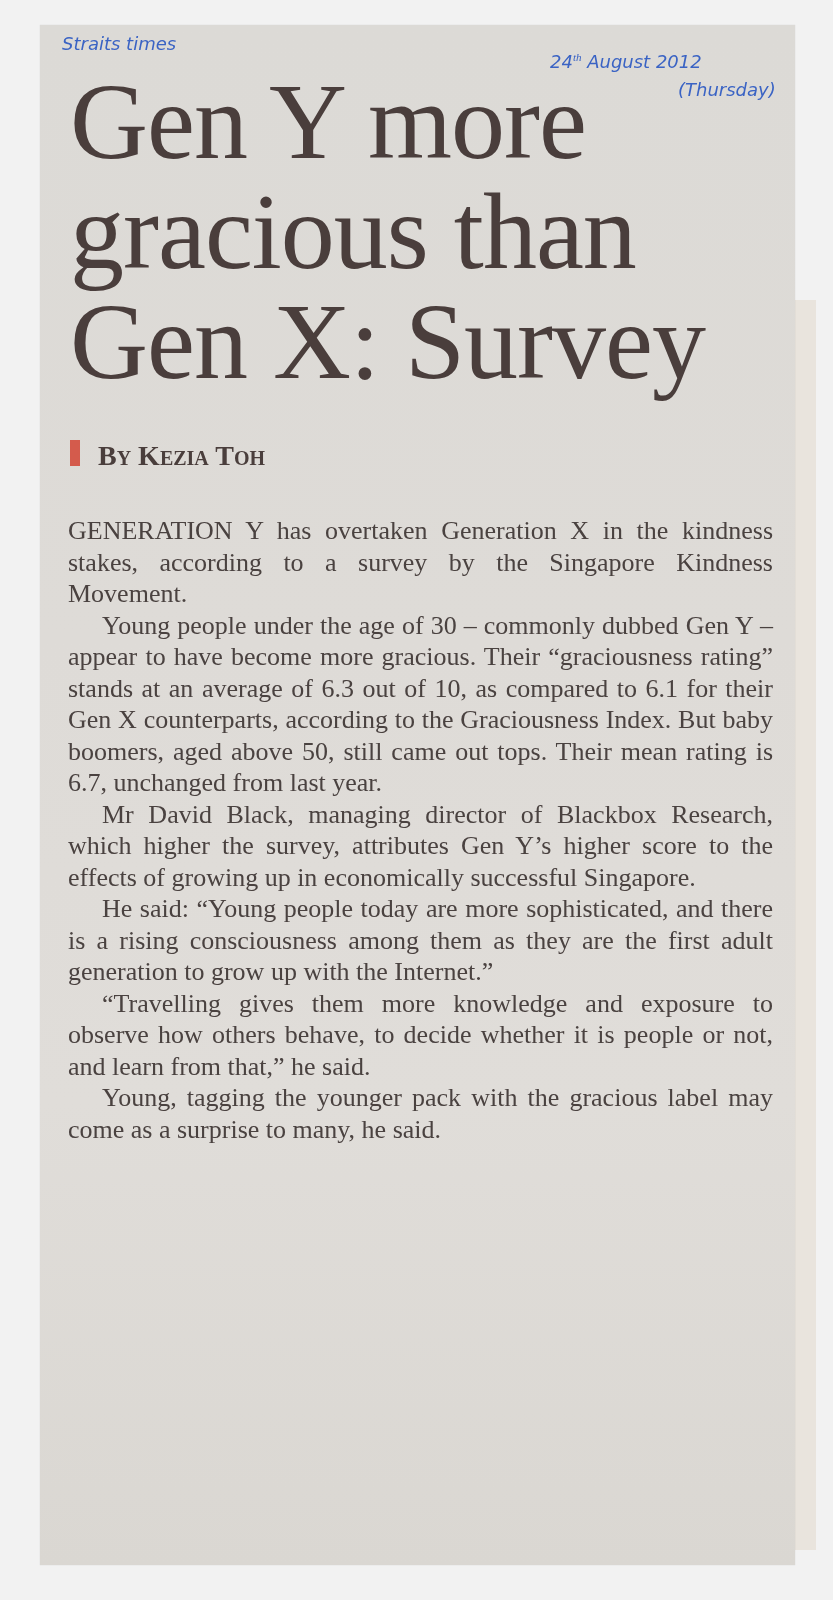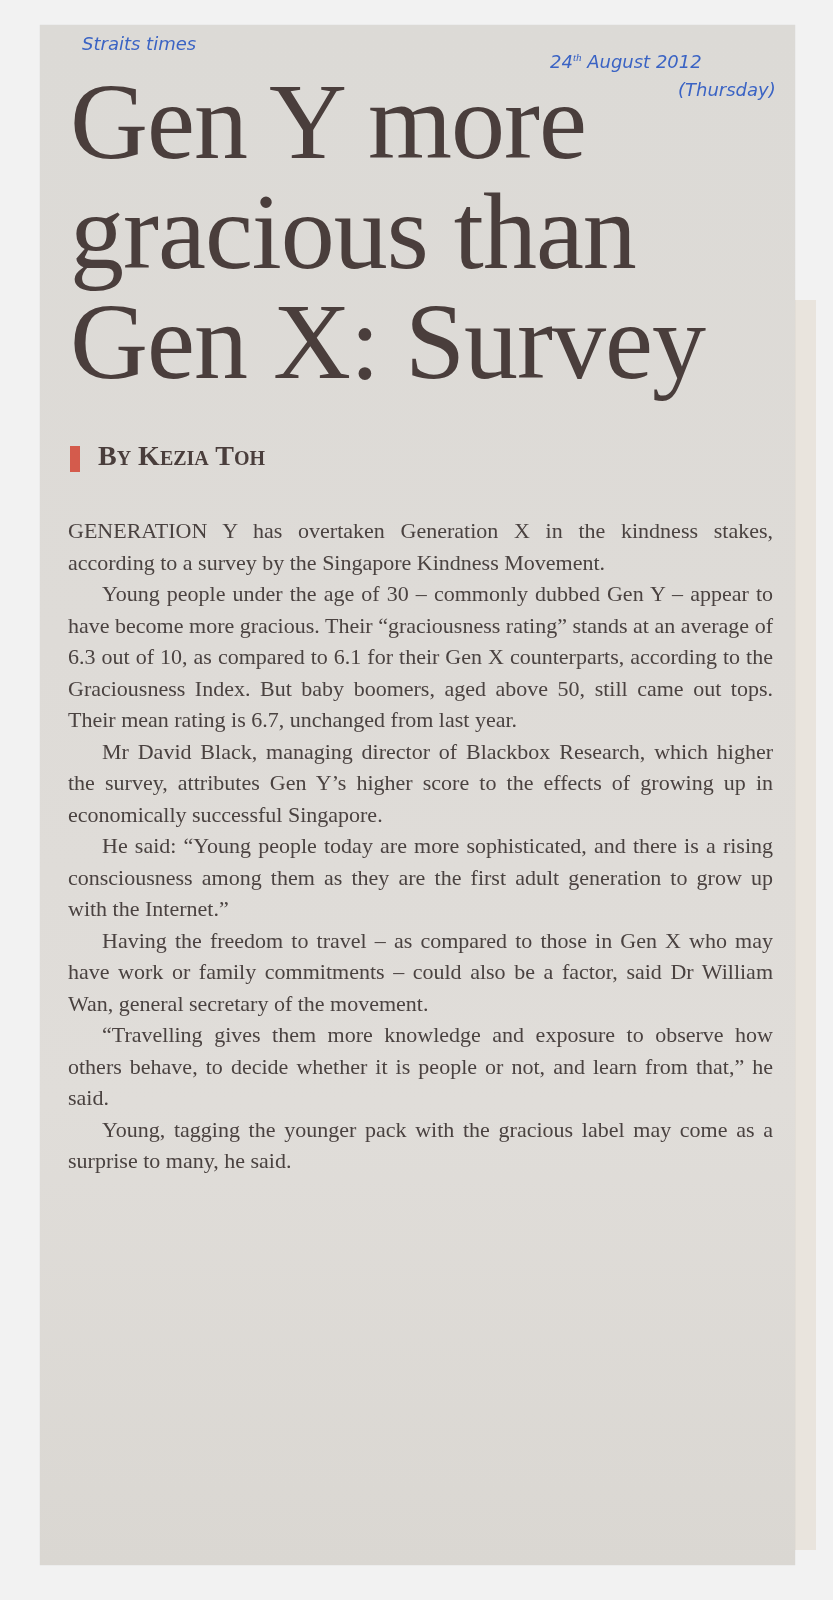--- a/index.html
+++ b/index.html
@@ -16,41 +16,41 @@
   }
   .clipping {
     position: absolute; left: 40px; top: 25px; width: 755px; height: 1540px;
     background: linear-gradient(180deg, #dcdad6 0%, #dedbd7 40%, #e0ddd9 70%, #dad7d2 100%);
     box-shadow: 0 0 1px rgba(0,0,0,0.15);
   }
   .note {
     position: absolute; color: #3a63c4;
     font-family: "DejaVu Sans", sans-serif; font-style: italic;
   }
-  .note-source { left: 22px; top: 8px; font-size: 18px; margin-left: 20px; }
+  .note-source { left: 22px; top: 8px; font-size: 18px; }
   .note-date { left: 510px; top: 26px; font-size: 18px; }
   .note-date sup { font-size: 11px; font-family: Liberation Serif, serif; }
   .note-day { left: 638px; top: 54px; font-size: 18px; }
   .headline {
     position: absolute; left: 30px; top: 42px; width: 700px;
     font-family: "Liberation Serif", serif;
     font-size: 108px; line-height: 110px; color: #4a3e3c;
     letter-spacing: -1px;
   }
   .byline {
     position: absolute; left: 30px; top: 415px;
     font-family: "Liberation Serif", serif; font-weight: bold;
-    font-size: 28px; color: #4a3e3c; display: flex; align-items: flex-end;
+    font-size: 28px; color: #4a3e3c; display: flex; align-items: flex-start;
     font-variant: small-caps;
   }
   .byline-bar { width: 10px; height: 26px; background: #d45b4c; margin-right: 18px; }
   .body-text {
     position: absolute; left: 28px; top: 490px; width: 705px;
     font-family: "Liberation Serif", serif;
-    font-size: 22px; line-height: 31.5px; color: #4a4240;
+    font-size: 26px; line-height: 31.5px; color: #4a4240;
     text-align: justify; hyphens: auto;
   }
   .body-text p { margin: 0; text-indent: 34px; }
   .body-text p.first { text-indent: 0; }
 </style>
 </head>
 <body>
 
 <div class="tab-strip"></div>
 
@@ -64,17 +64,16 @@
   <div class="byline">
     <span class="byline-bar"></span>
     <span>By Kezia Toh</span>
   </div>
 
   <div class="body-text">
     <p class="first">GENERATION Y has overtaken Generation X in the kindness stakes, according to a survey by the Singapore Kindness Movement.</p>
     <p>Young people under the age of 30 – commonly dubbed Gen Y – appear to have become more gracious. Their “graciousness rating” stands at an average of 6.3 out of 10, as compared to 6.1 for their Gen X counterparts, according to the Graciousness Index. But baby boomers, aged above 50, still came out tops. Their mean rating is 6.7, unchanged from last year.</p>
     <p>Mr David Black, managing director of Blackbox Research, which higher the survey, attributes Gen Y’s higher score to the effects of growing up in economically successful Singapore.</p>
     <p>He said: “Young people today are more sophisticated, and there is a rising consciousness among them as they are the first adult generation to grow up with the Internet.”</p>
-    <p>Having the freedom to travel – as compared to those in Gen X who may have work or family commitments – could also be a factor, said Dr William Wan, general secretary of the movement.</p>
     <p>“Travelling gives them more knowledge and exposure to observe how others behave, to decide whether it is people or not, and learn from that,” he said.</p>
     <p>Young, tagging the younger pack with the gracious label may come as a surprise to many, he said.</p>
   </div>
 </div>
 
 </body></html>

